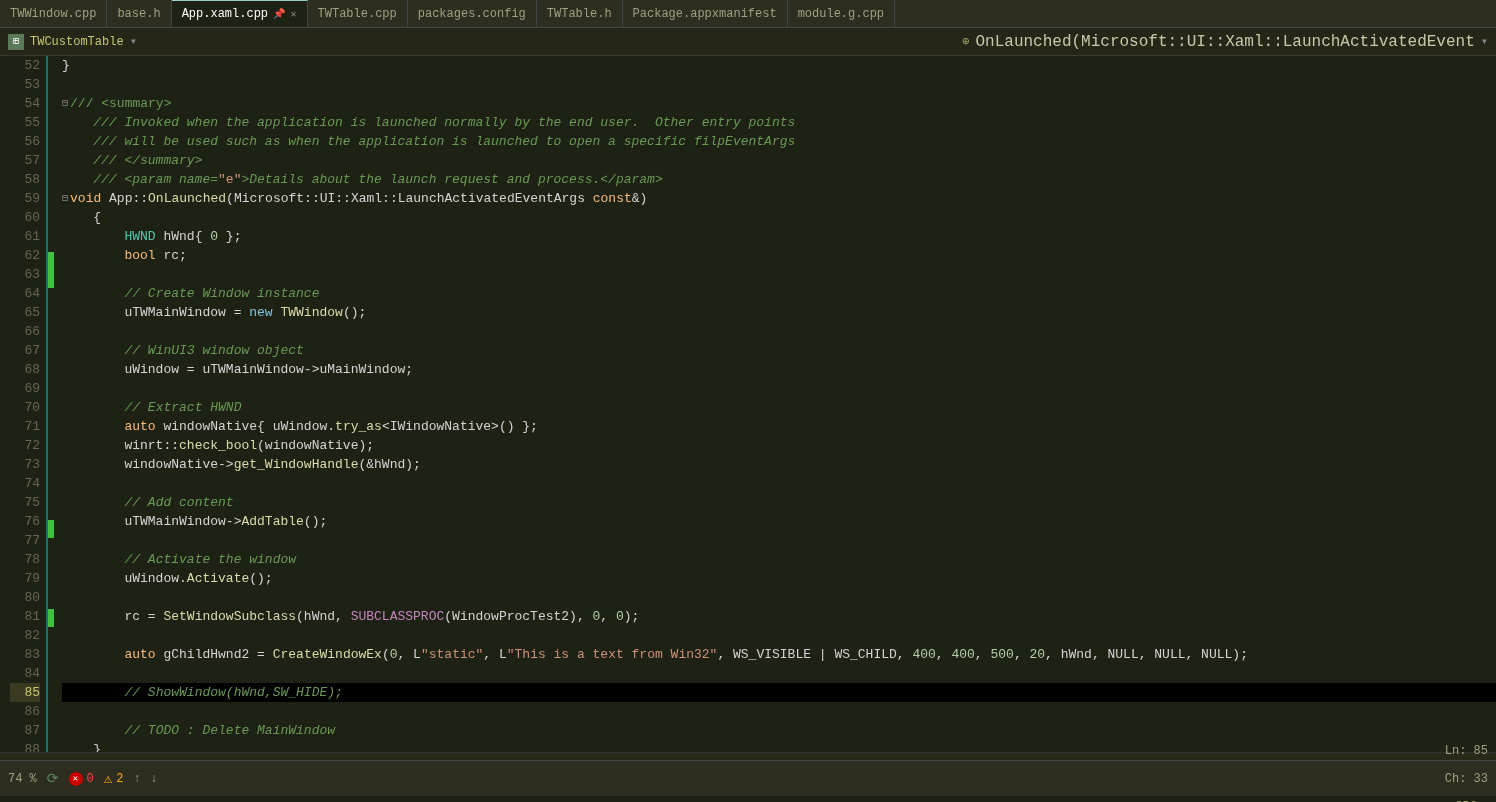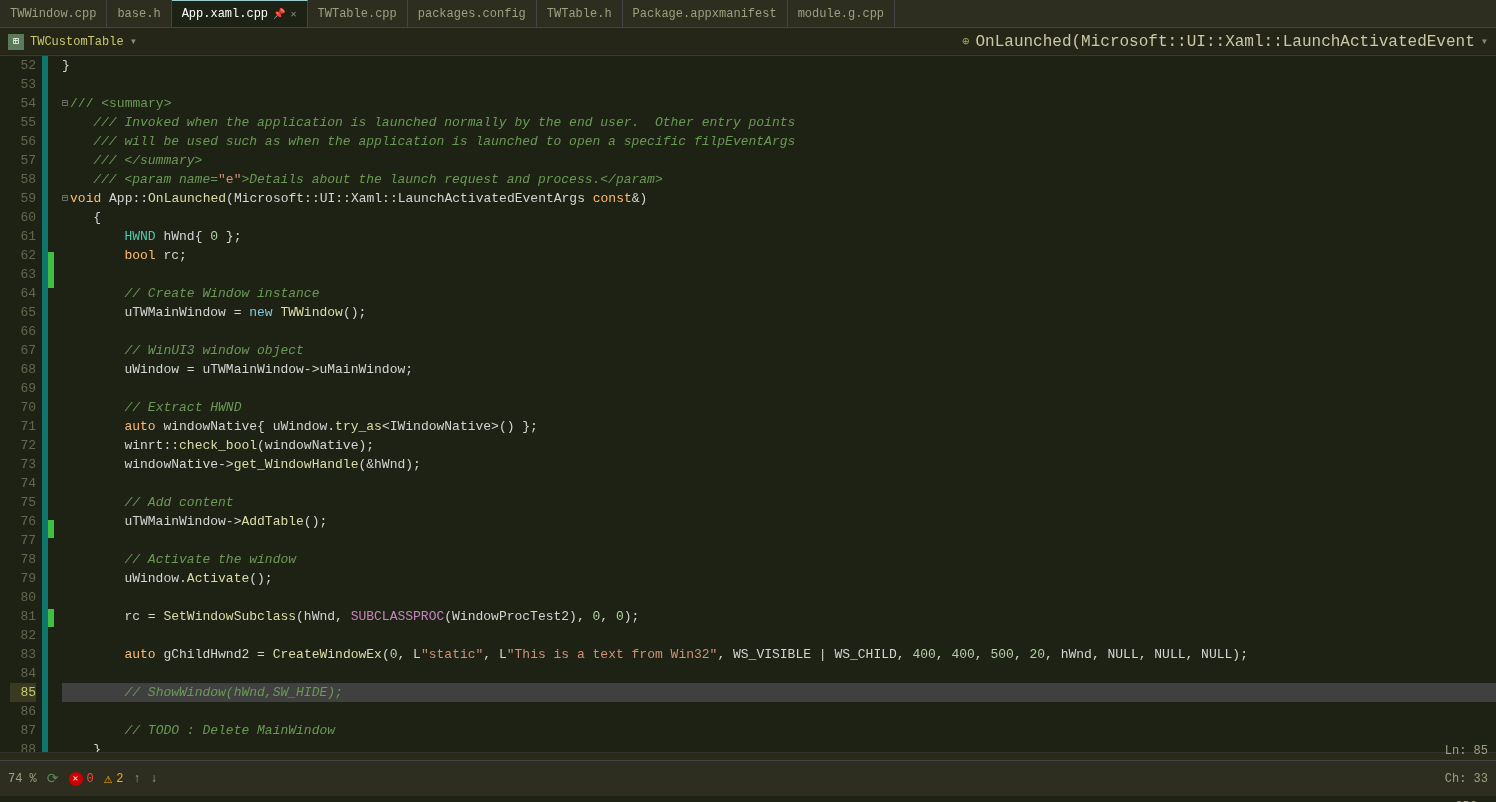--- a/index.html
+++ b/index.html
@@ -101,21 +101,21 @@
     }
 
     .line-numbers {
       min-width: 42px;
       padding: 0 6px 0 4px;
       text-align: right;
       color: #666650;
       font-size: 13px;
       line-height: 19px;
       background: #1e2214;
-      border-right: 6px solid #0f766e;
+      border-right: 2px solid #0f766e;
       user-select: none;
       padding-top: 0;
     }
     .line-numbers div {
       height: 19px;
       line-height: 19px;
     }
 
     .code-content {
       flex: 1;
@@ -376,21 +376,21 @@
     <div class="code-line"></div>
 
     <div class="code-line"><span class="plain">        rc = </span><span class="func">SetWindowSubclass</span><span class="plain">(hWnd, </span><span class="macro">SUBCLASSPROC</span><span class="plain">(WindowProcTest2), </span><span class="number">0</span><span class="plain">, </span><span class="number">0</span><span class="plain">);</span></div>
 
     <div class="code-line"></div>
 
     <div class="code-line"><span class="plain">        </span><span class="kw2">auto</span><span class="plain"> gChildHwnd2 = </span><span class="func">CreateWindowEx</span><span class="plain">(</span><span class="number">0</span><span class="plain">, L</span><span class="string">"static"</span><span class="plain">, L</span><span class="string">"This is a text from Win32"</span><span class="plain">, WS_VISIBLE | WS_CHILD, </span><span class="number">400</span><span class="plain">, </span><span class="number">400</span><span class="plain">, </span><span class="number">500</span><span class="plain">, </span><span class="number">20</span><span class="plain">, hWnd, NULL, NULL, NULL);</span></div>
 
     <div class="code-line"></div>
 
-    <div class="code-line" style="background:#404040;"><span class="plain">        </span><span class="comment">// ShowWindow(hWnd,SW_HIDE);</span></div>
+    <div class="code-line" style="background:#000000;"><span class="plain">        </span><span class="comment">// ShowWindow(hWnd,SW_HIDE);</span></div>
 
     <div class="code-line"></div>
 
     <div class="code-line"><span class="plain">        </span><span class="comment">// TODO : Delete MainWindow</span></div>
 
     <div class="code-line"><span class="plain">    }</span></div>
 
   </div>
 </div>
 

